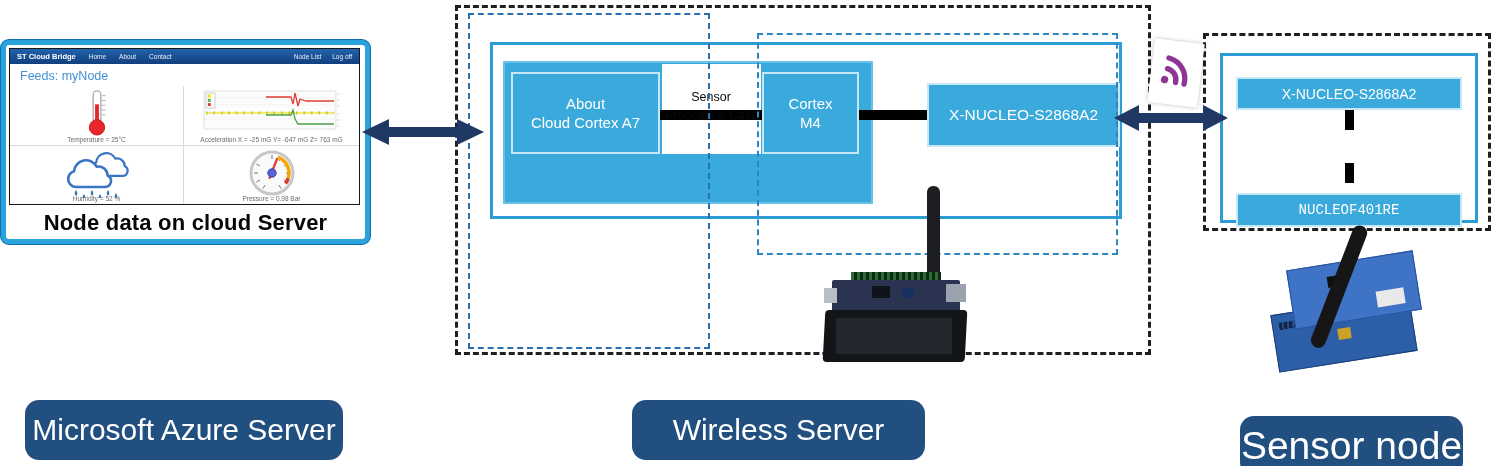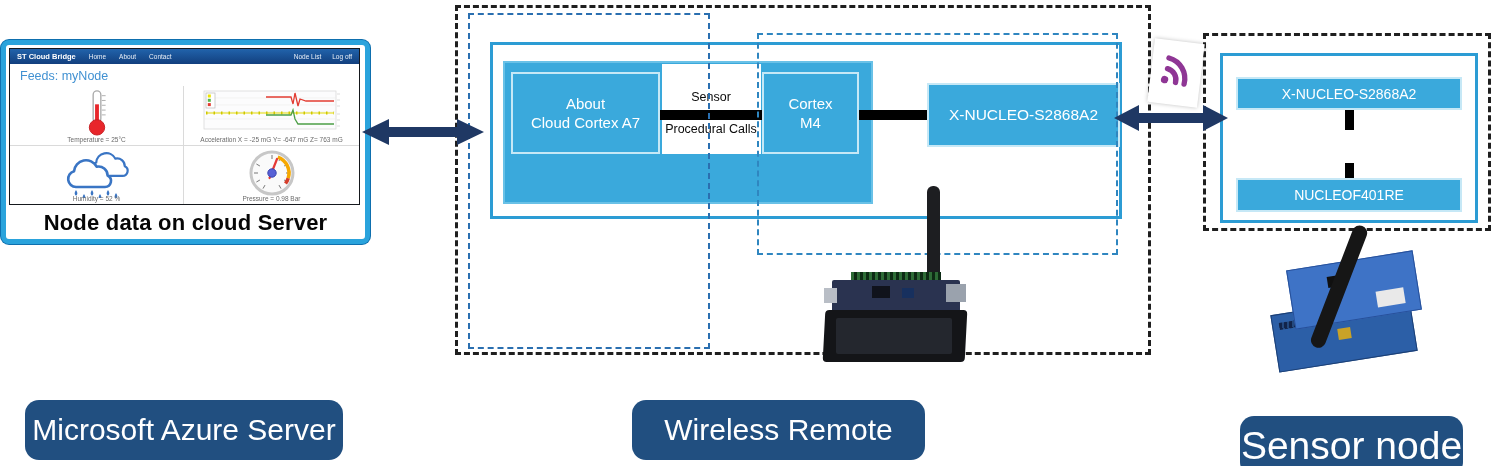--- a/index.html
+++ b/index.html
@@ -42,30 +42,30 @@
   .soc-cutout { left:662px; top:64px; width:99px; height:90px; background:#ffffff; z-index:10; }
   .cpu-box { background:#3aa9dc; border:2px solid #c6e8f6; color:#fff; display:flex; flex-direction:column;
     justify-content:center; align-items:center; z-index:12; text-align:center; line-height:19px; font-size:15px; }
   .cpu-a7 { left:511px; top:72px; width:149px; height:82px; }
   .cpu-m4 { left:762px; top:72px; width:97px; height:82px; }
   .conn { background:#000; z-index:11; }
   .conn-1 { left:658px; top:110px; width:106px; height:10px; }
   .conn-2 { left:857px; top:110px; width:72px; height:10px; }
   .rpc-label { text-align:center; font-size:12.5px; color:#0a0a0a; z-index:12; white-space:nowrap; }
   .rpc-top { left:652px; top:90px; width:118px; }
-  .rpc-bottom { left:640px; top:122px; width:142px; }
+  .rpc-bottom { left:640px; top:108px; width:142px; }
   .soc-label { left:503px; top:173px; width:370px; text-align:center; color:#fff; font-size:19px; z-index:12; }
   .radio-box { left:927px; top:83px; width:193px; height:64px; background:#3aa9dc; border:2px solid #c6e8f6;
     color:#fff; display:flex; justify-content:center; align-items:center; font-size:15.5px; z-index:12; }
 
   
   .sensor-rect { left:1220px; top:53px; width:258px; height:170px; border:3px solid #2c9cd4; background:#fff; z-index:8; }
   .board-item { left:1236px; width:226px; height:33px; background:#3aa9dc; border:2px solid #c6e8f6; color:#fff;
     display:flex; justify-content:center; align-items:center; font-size:14px; z-index:12; }
-  .board-1 { top:77px; } .board-2 { top:130px; } .board-3 { top:178px; height:34px; }
+  .board-1 { top:77px; } .board-2 { top:130px; } .board-3 { top:193px; height:34px;font-family:Liberation Mono, monospace; }
   .sconn-1 { left:1345px; top:110px; width:9px; height:20px; }
   .sconn-2 { left:1345px; top:163px; width:9px; height:20px; }
 
   
   .arrow { z-index:25; }
   .wifi-badge { left:1151px; top:41px; width:50px; height:64px; background:#fff; transform:rotate(7deg);
     box-shadow:0 0 4px rgba(0,0,0,.25); z-index:26; display:flex; align-items:center; justify-content:center; }
 
   
   .gw-photo { left:824px; top:186px; width:144px; height:176px; z-index:30; }
@@ -275,16 +275,16 @@
     </div>
     <div class="sn-board-top">
       <div class="sn-white"></div>
       <div class="sn-chip"></div>
     </div>
     <div class="sn-sma"></div>
     <div class="sn-antenna"></div>
   </div>
 
   <div class="abs pill pill-azure">Microsoft Azure Server</div>
-  <div class="abs pill pill-gateway">Wireless Remote</div>
+  <div class="abs pill pill-gateway">Wireless Server</div>
   <div class="abs pill pill-sensor">Sensor node</div>
 
 </div>
 
 </body></html>

